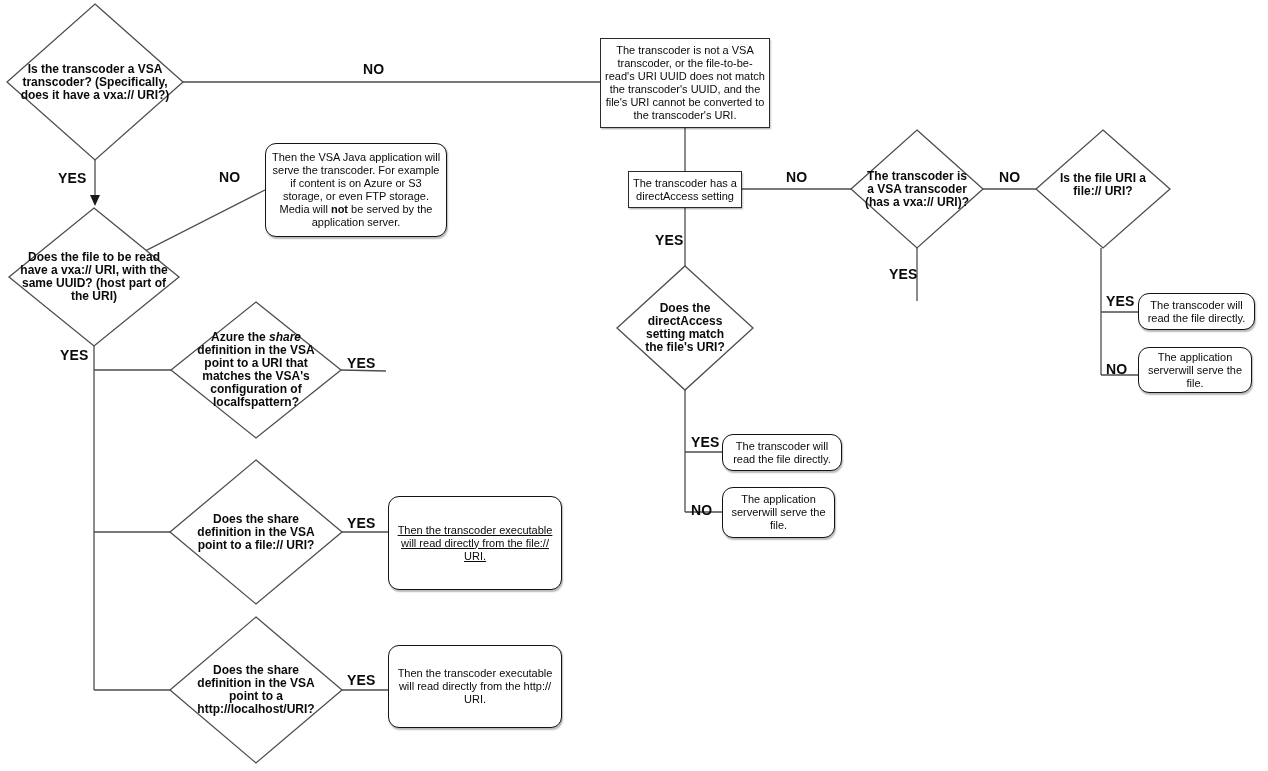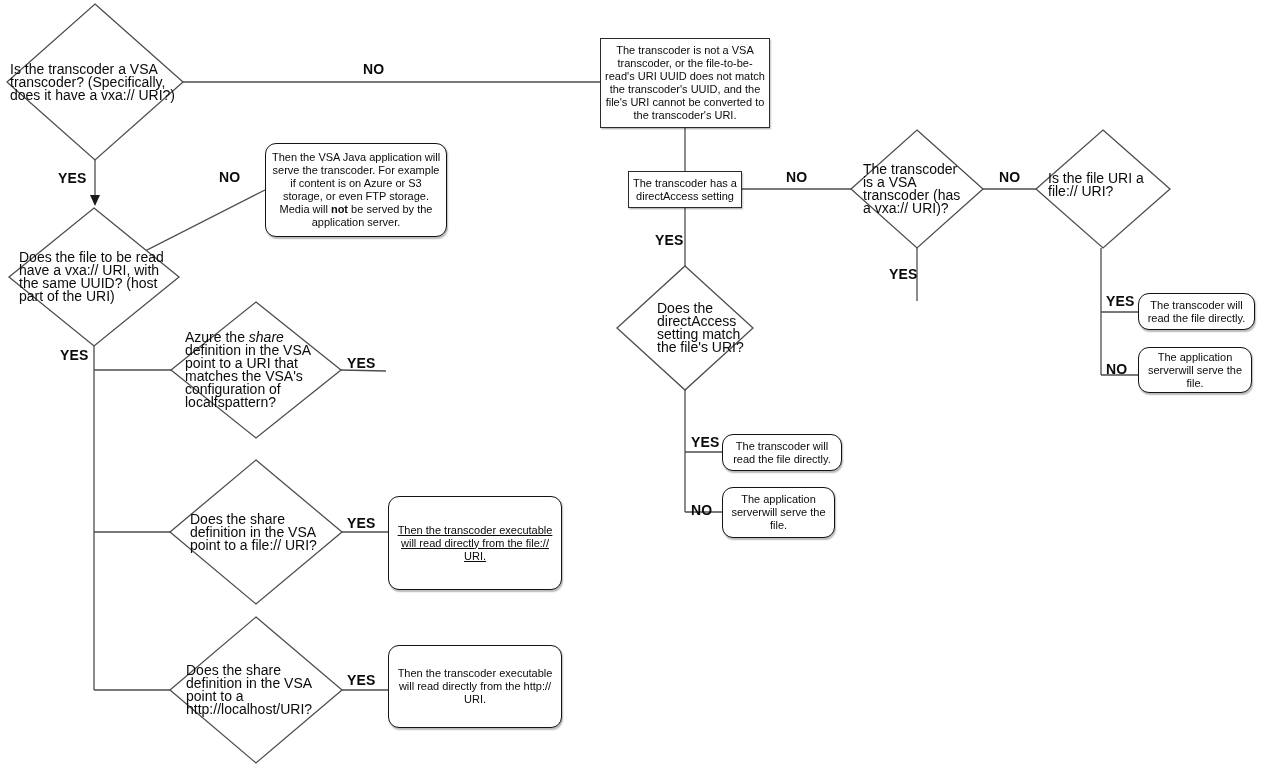--- a/index.html
+++ b/index.html
@@ -10,21 +10,21 @@
   #edges{position:absolute;left:0;top:0;width:1268px;height:771px;}
   .node{
     position:absolute;display:flex;align-items:center;justify-content:center;
     text-align:center;font-size:11px;line-height:13px;box-sizing:border-box;
     background:#fff;padding:2px 3px;
   }
   .rect-node{border:1px solid #2a2a2a;box-shadow:1px 1.5px 1.5px rgba(0,0,0,.28);}
   .round-node{border:1.5px solid #141414;border-radius:11px;box-shadow:1px 1.5px 1.5px rgba(0,0,0,.28);}
   .diamond-label{
     position:absolute;display:flex;align-items:center;justify-content:center;
-    text-align:left;font-size:14px;line-height:13px;background:transparent;padding:0;
+    text-align:center;font-size:12px;line-height:13px;background:transparent;padding:0;font-weight:bold;
   }
   .edge-label{
     position:absolute;font-size:14px;font-weight:bold;line-height:12px;
     letter-spacing:.2px;background:transparent;
   }
   .it{font-style:italic;}
 </style>
 </head>
 <body>
 
@@ -65,21 +65,21 @@
       <polygon points="1103,130 1170,189 1103,248 1036,189"></polygon>
     </g>
     <polygon fill="#1a1a1a" points="95,206 90,195 100,195"></polygon>
   </svg>
 
   <div class="diamond-label" style="left:10px;top:43px;width:170px;height:78px;">Is the transcoder a VSA transcoder? (Specifically, does it have a vxa:// URI?)</div>
   <div class="diamond-label" style="left:19px;top:238px;width:150px;height:78px;">Does the file to be read have a vxa:// URI, with the same UUID? (host part of the URI)</div>
   <div class="diamond-label" style="left:185px;top:322px;width:142px;height:96px;display:block;padding-top:9px;"><span>Azure the </span><span class="it">share</span><span> definition in the VSA point to a URI that matches the VSA's configuration of localfspattern?</span></div>
   <div class="diamond-label" style="left:190px;top:502px;width:132px;height:60px;">Does the share definition in the VSA point to a file:// URI?</div>
   <div class="diamond-label" style="left:186px;top:656px;width:140px;height:68px;">Does the share definition in the VSA point to a http://localhost/URI?</div>
-  <div class="diamond-label" style="left:637px;top:288px;width:96px;height:80px;margin-left:20px;">Does the directAccess setting match the file's URI?</div>
+  <div class="diamond-label" style="left:637px;top:288px;width:96px;height:80px;">Does the directAccess setting match the file's URI?</div>
   <div class="diamond-label" style="left:863px;top:159px;width:108px;height:60px;">The transcoder is a VSA transcoder (has a vxa:// URI)?</div>
   <div class="diamond-label" style="left:1048px;top:163px;width:110px;height:44px;">Is the file URI a file:// URI?</div>
 
   <div class="node rect-node" style="left:628px;top:171px;width:114px;height:37px;">The transcoder has a directAccess setting</div>
   <div class="node rect-node" style="left:600px;top:38px;width:170px;height:90px;">The transcoder is not a VSA transcoder, or the file-to-be-read's URI UUID does not match the transcoder's UUID, and the file's URI cannot be converted to the transcoder's URI.</div>
 
   <div class="node round-node" style="left:265px;top:143px;width:182px;height:94px;">
       <span><span>Then the VSA Java application will serve the transcoder. For example if content is on Azure or S3 storage, or even FTP storage. Media will </span><b>not</b><span> be served by the application server.</span></span>
     </div>
   <div class="node round-node" style="left:388px;top:496px;width:174px;height:94px;text-decoration:underline;">Then the transcoder executable will read directly from the file:// URI.</div>

